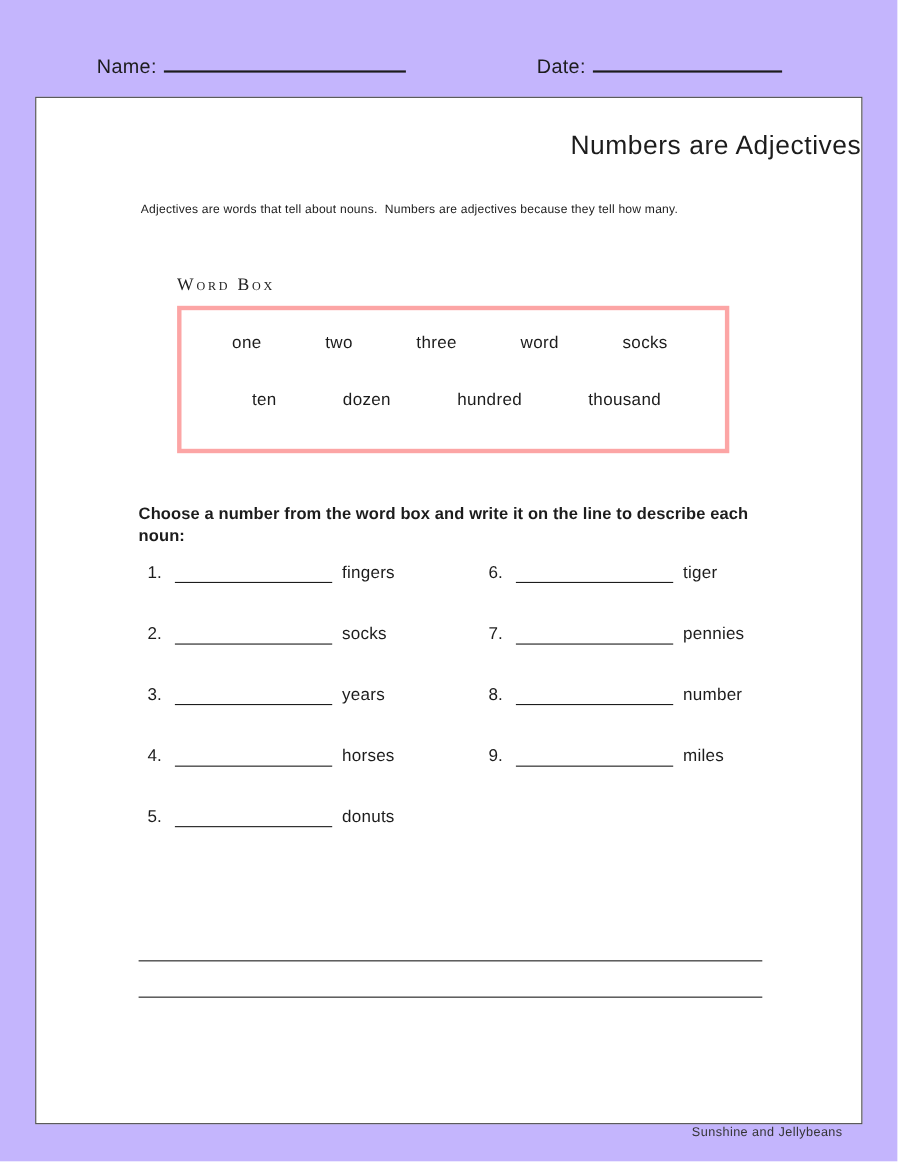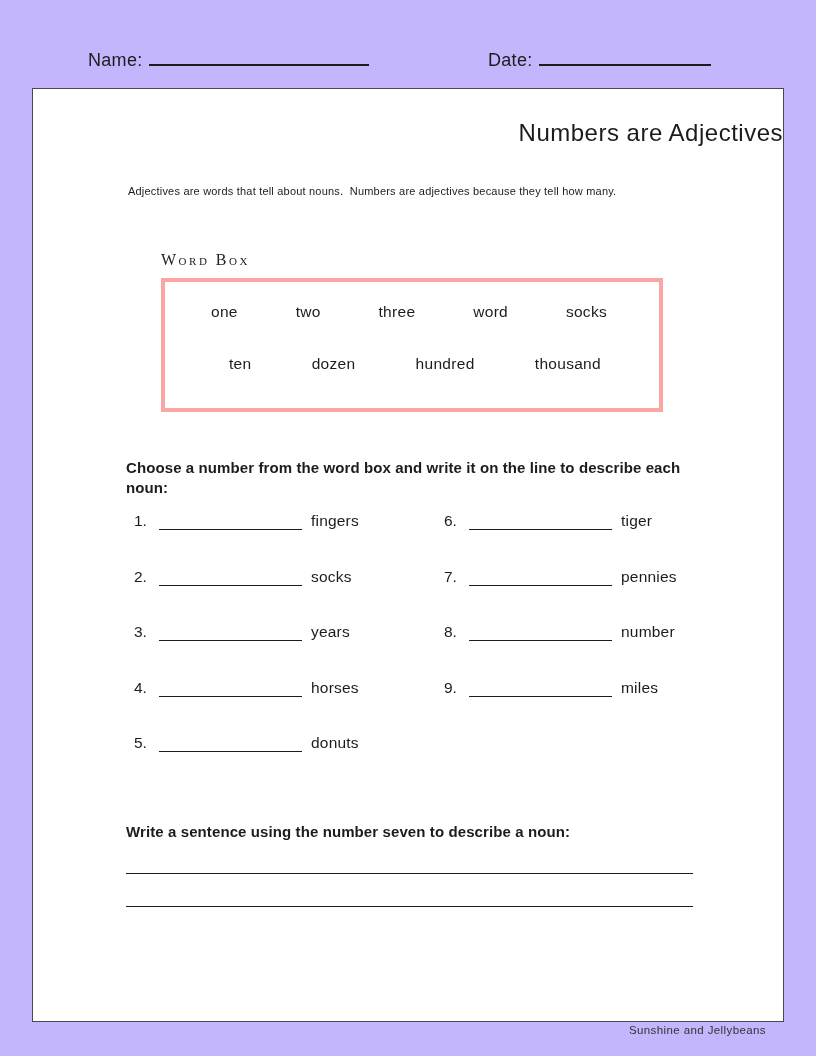--- a/index.html
+++ b/index.html
@@ -173,21 +173,20 @@
           <span class="fill-noun">number</span>
         </div>
         <div class="fill-item">
           <span class="fill-num">9.</span>
           <span class="fill-blank"></span>
           <span class="fill-noun">miles</span>
         </div>
       </div>
     </div>
 
-    <div class="instruction instr-sentence">Write a sentence using the number seven to describe a noun:</div>
 
     <div class="write-line write-line-1"></div>
     <div class="write-line write-line-2"></div>
 
   </div>
 
   <div class="footer-credit">Sunshine and Jellybeans</div>
 
 </div>
 

